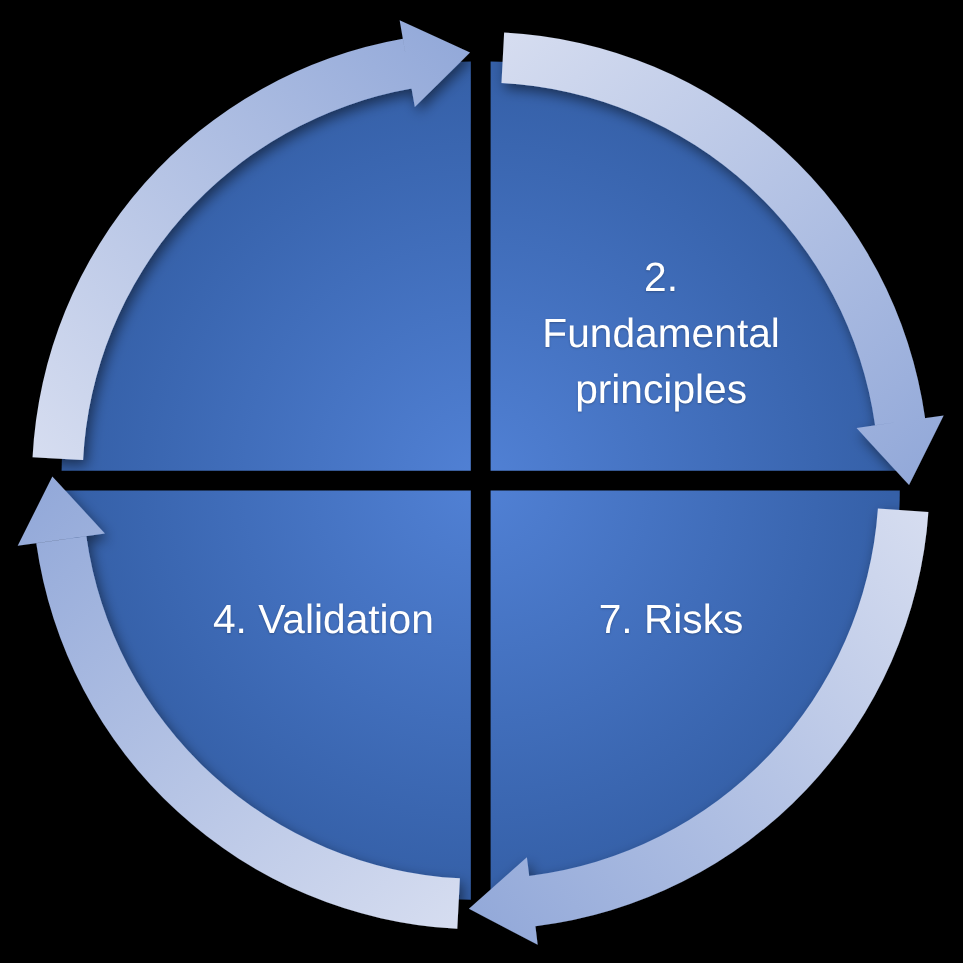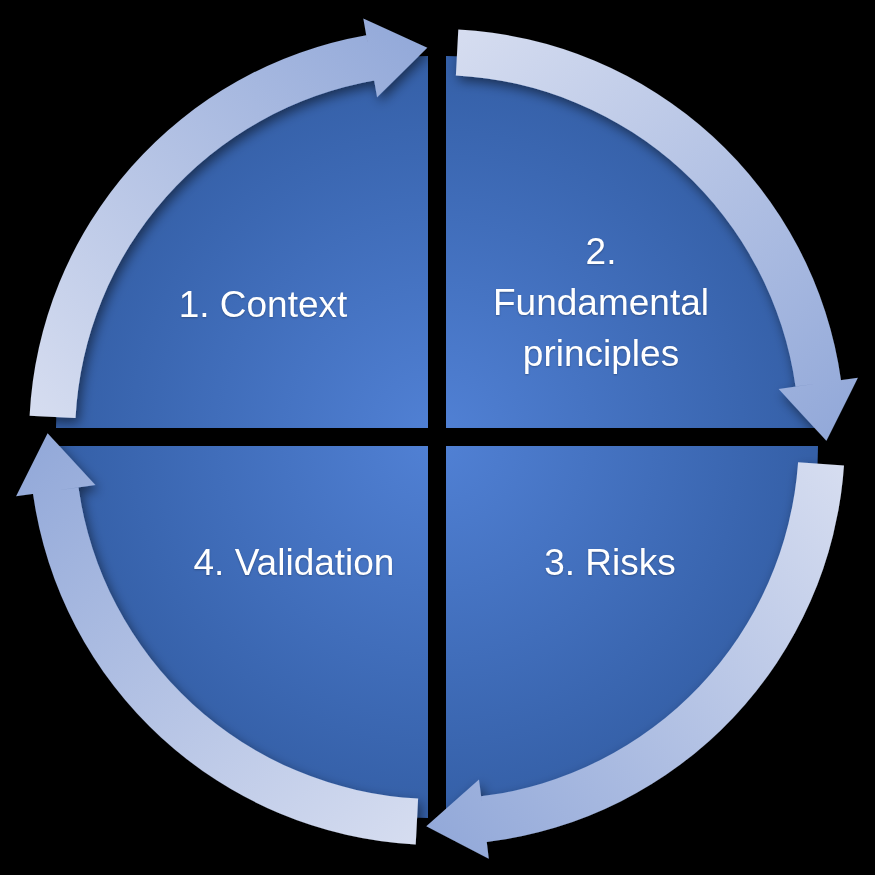--- a/index.html
+++ b/index.html
@@ -87,20 +87,19 @@
                M 363.3 18.5 L 427.3 47.8 L 377.1 97.3 Z" fill="url(#arcGrad1)"></path>
       <path d="M 458.3 29.6 A 408 408 0 0 1 841.0 380.2 L 795.5 386.6 A 362 362 0 0 0 455.9 75.5 Z
                M 857.9 377.8 L 826.4 440.8 L 778.7 389.0 Z" fill="url(#arcGrad2)"></path>
       <path d="M 844.0 465.5 A 408 408 0 0 1 486.7 842.0 L 481.1 796.3 A 362 362 0 0 0 798.1 462.3 Z
                M 488.8 858.8 L 426.3 826.2 L 479.0 779.4 Z" fill="url(#arcGrad3)"></path>
       <path d="M 415.7 844.4 A 408 408 0 0 1 33.0 493.8 L 78.5 487.4 A 362 362 0 0 0 418.1 798.5 Z
                M 16.1 496.2 L 47.6 433.2 L 95.3 485.0 Z" fill="url(#arcGrad4)"></path>
     </g>
   </svg>
 
-  <div class="seg-label label-q1">1. Context</div>
   <div class="seg-label label-q2">2.
 Fundamental
 principles</div>
-  <div class="seg-label label-q3">3. Risks</div>
+  <div class="seg-label label-q3">7. Risks</div>
   <div class="seg-label label-q4">4. Validation</div>
 
 </div>
 
 </body></html>

